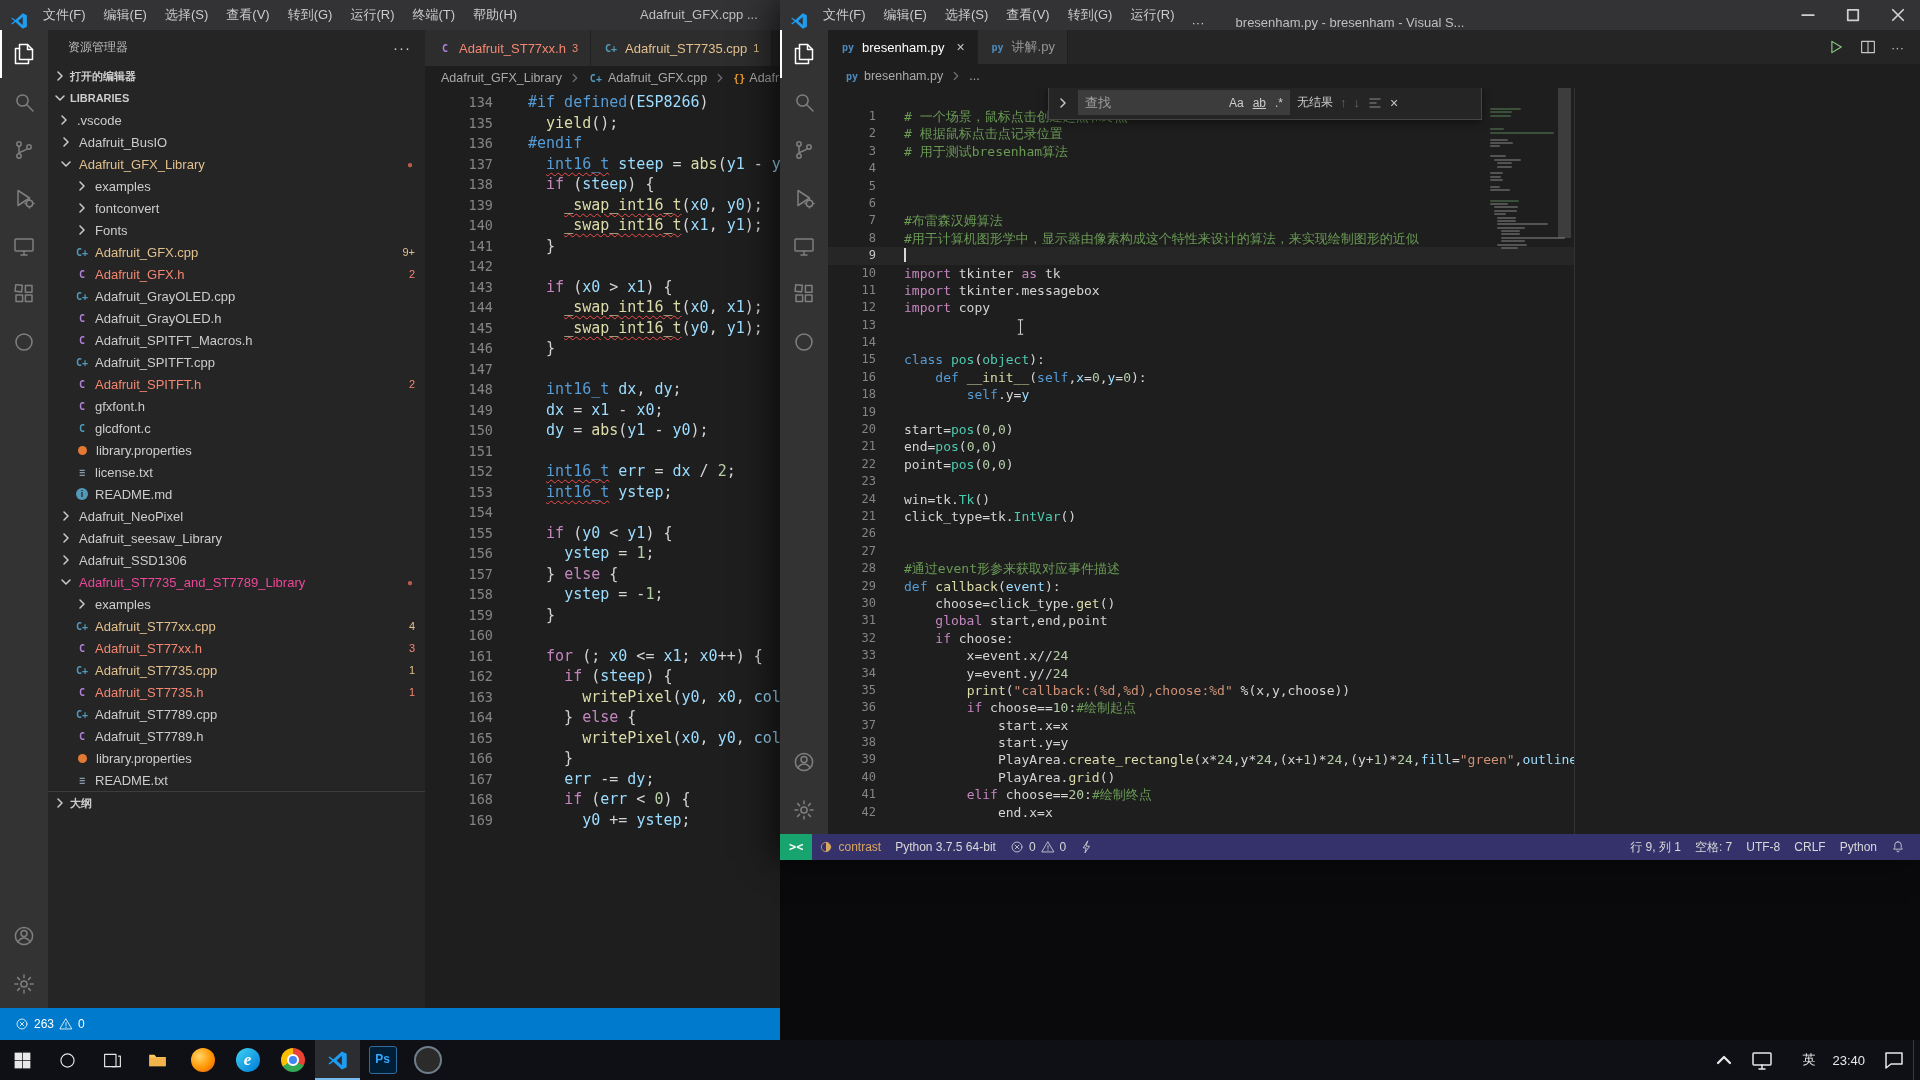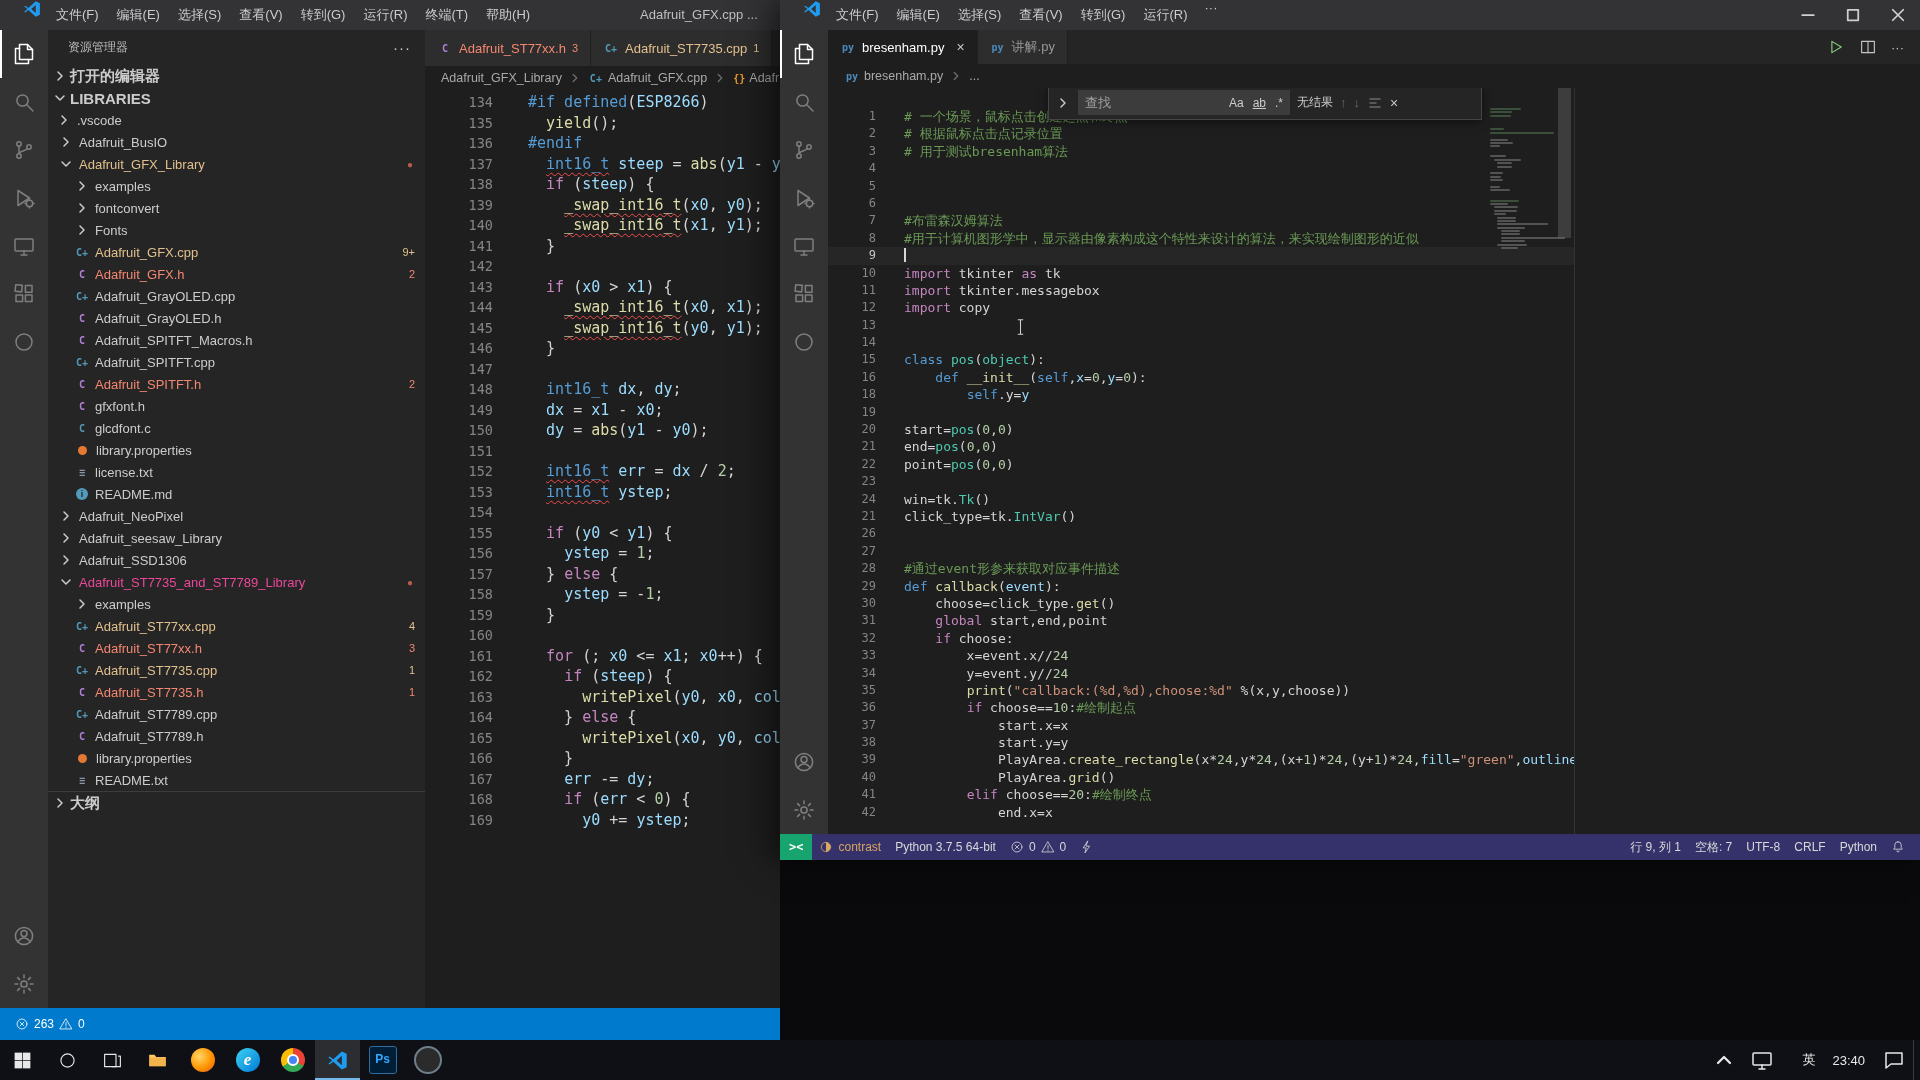--- a/index.html
+++ b/index.html
@@ -1,20 +1,20 @@
 <!DOCTYPE html>
 <html><head>
 <meta charset="utf-8">
 <style>
   html,body{margin:0;padding:0;background:#000;}
   #screen{position:relative;width:1920px;height:1080px;overflow:hidden;background:#0a0a0c;
           font-family:"Liberation Sans",sans-serif;color:#ccc;font-size:13px;}
   
   .vswin{position:absolute;background:#1e1e1e;overflow:hidden;}
-  .titlebar{position:relative;height:30px;background:#333336;display:flex;align-items:flex-start;color:#cccccc;font-size:13px;padding-left:13px;}
+  .titlebar{position:relative;height:30px;background:#333336;display:flex;align-items:flex-end;color:#cccccc;font-size:13px;}
   .vsc-logo{width:18px;height:18px;margin:0 6px 0 10px;flex:none;}
   .vsc-logo svg{width:18px;height:18px;display:block;}
   .menu-item{padding:0 9px;line-height:30px;white-space:nowrap;cursor:default;}
   .menu-overflow{padding:0 8px;color:#ccc;}
   .win-title{position:absolute;left:0;right:0;text-align:center;pointer-events:none;white-space:nowrap;color:#bfbfbf;margin-top:35px;}
   .lw-title{position:absolute;left:640px;top:0;line-height:30px;white-space:nowrap;color:#bfbfbf;}
   .win-controls{position:absolute;right:0;top:0;height:30px;display:flex;}
   .wc-btn{width:45px;height:30px;display:flex;align-items:center;justify-content:center;color:#cfcfcf;}
   .wc-btn svg{width:11px;height:11px;}
   .winbody{position:absolute;top:30px;left:0;right:0;display:flex;}
@@ -25,21 +25,21 @@
   .act-item.active{color:#ffffff;box-shadow:inset 2px 0 0 #ffffff;}
   .icn{display:inline-flex;align-items:center;justify-content:center;}
   .icn svg{width:24px;height:24px;fill:none;stroke:currentColor;stroke-width:1.5;stroke-linecap:round;stroke-linejoin:round;display:block;}
   .icn.s16 svg{width:16px;height:16px;}
   .icn.s18 svg{width:18px;height:18px;}
   .icn.s14 svg{width:14px;height:14px;}
   
   .sidebar{width:377px;background:#252526;flex:none;position:relative;overflow:hidden;}
   .sb-title-row{height:35px;display:flex;align-items:center;justify-content:space-between;padding:0 14px 0 20px;font-size:12px;color:#bbbbbb;}
   .sb-more{color:#cccccc;font-size:15px;letter-spacing:1px;cursor:pointer;}
-  .sb-section{height:22px;display:flex;align-items:center;gap:2px;font-weight:bold;font-size:15px;color:#cccccc;padding-left:4px;cursor:pointer;}
+  .sb-section{height:22px;display:flex;align-items:center;gap:2px;font-weight:bold;font-size:11px;color:#cccccc;padding-left:4px;cursor:pointer;}
   .sb-section.outline{border-top:1px solid #3c3c3c;}
   .tree-row{height:22px;display:flex;align-items:center;gap:5px;color:#cccccc;cursor:pointer;white-space:nowrap;}
   .tree-row .sp{flex:1;}
   .badge{margin-right:10px;font-size:11px;flex:none;}
   .gitdot{margin-right:12px;font-size:10px;color:#b85c4a;flex:none;}
   .fi{width:16px;text-align:center;font:bold 10px "DejaVu Sans Mono",monospace;flex:none;}
   .fi-dot{width:9px;height:9px;border-radius:50%;background:#e37933;margin:0 4px;flex:none;}
   .fi-info{width:12px;height:12px;border-radius:50%;background:#519aba;color:#252526;font:bold 9px/12px "Liberation Sans",sans-serif;text-align:center;flex:none;margin:0 2px;}
   
   .editor-col{flex:1;display:flex;flex-direction:column;min-width:0;background:#1e1e1e;position:relative;}

